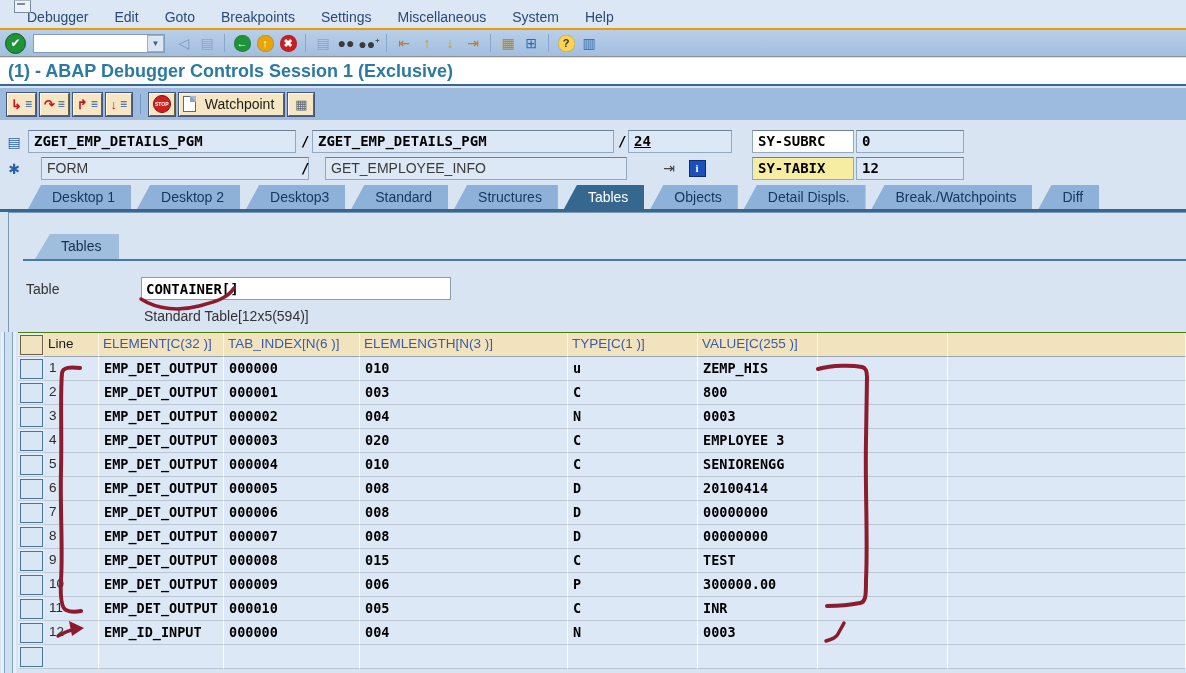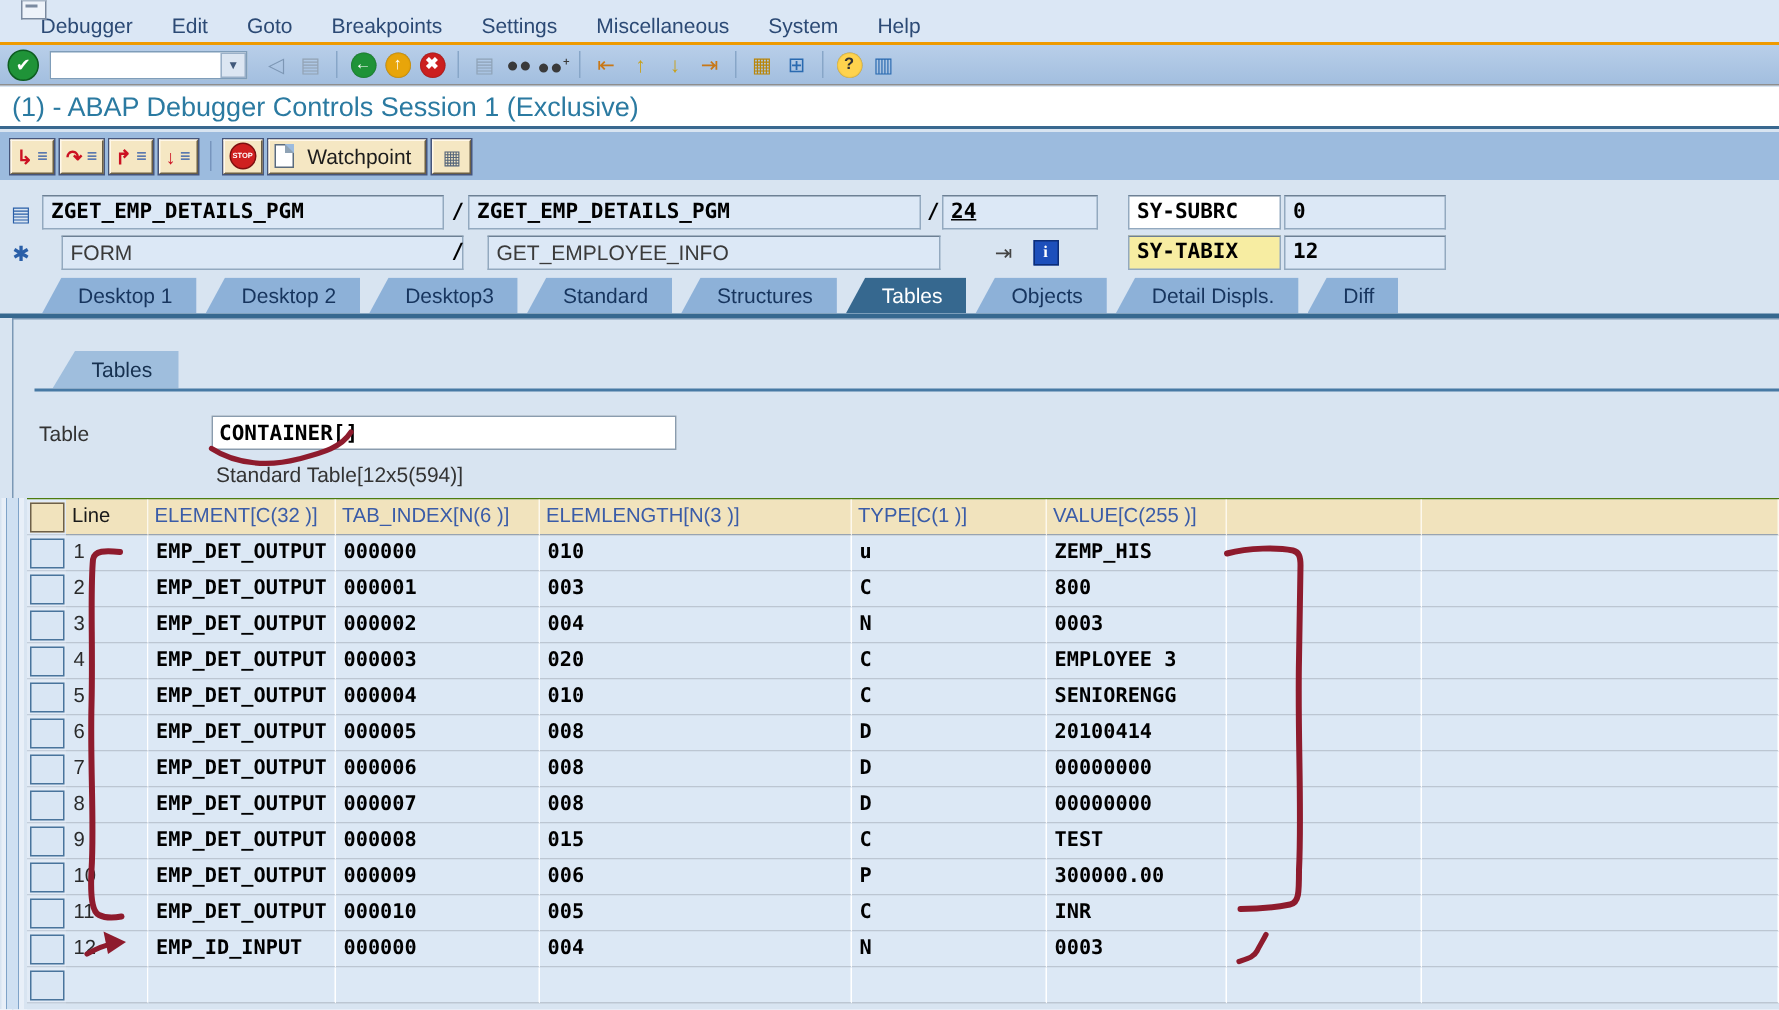--- a/index.html
+++ b/index.html
@@ -26,21 +26,21 @@
   .cmd-drop{position:absolute;right:1px;top:1px;width:15px;height:15px;background:#dce6f2;
             border:1px solid #9ab0c8;font-size:8px;line-height:15px;text-align:center;color:#41597a;}
   .tbicon{width:20px;height:20px;display:flex;align-items:center;justify-content:center;
           font-size:14px;cursor:default;}
   .tbicon .badge{width:17px;height:17px;border-radius:50%;color:#fff;font-size:11px;font-weight:bold;
           line-height:17px;text-align:center;box-shadow:inset 0 0 1px rgba(0,0,0,.5);}
   .tbsep{width:1px;height:18px;background:#87a6c8;margin:0 4px;}
   
   .title-row{position:absolute;left:0;top:58px;width:1186px;height:26px;background:#ffffff;
              border-bottom:2px solid #39688f;}
-  .title-text{font-size:18px;font-weight:normal;color:#2b7aa1;padding:3px 0 0 8px;}
+  .title-text{font-size:18px;font-weight:bold;color:#2b7aa1;padding:3px 0 0 8px;}
   
   .apptoolbar{position:absolute;left:0;top:88px;width:1186px;height:32px;background:#9cbbde;
               display:flex;align-items:center;padding-left:7px;box-sizing:border-box;gap:4px;}
   .appbtn{height:23px;min-width:26px;background:#f5e7c3;border:1px solid #6b5f45;
           border-top-color:#fff8ea;border-left-color:#fff8ea;box-shadow:0 0 0 1px #46557a;
           display:flex;align-items:center;justify-content:center;font-size:13px;gap:3px;
           padding:0 3px;box-sizing:border-box;cursor:default;}
   .appbtn .arrow{color:#cc1122;font-weight:bold;}
   .appbtn .lines{color:#2b57a8;font-weight:bold;font-size:12px;}
   .stopball{width:16px;height:16px;border-radius:50%;background:#cf1f1f;border:1px solid #7c0f0f;
@@ -222,20 +222,21 @@
 
   <div class="maintabs" id="maintabs">
       <div class="tab">Desktop 1</div>
       <div class="tab">Desktop 2</div>
       <div class="tab">Desktop3</div>
       <div class="tab">Standard</div>
       <div class="tab">Structures</div>
       <div class="tab active">Tables</div>
       <div class="tab">Objects</div>
       <div class="tab">Detail Displs.</div>
+      <div class="tab">Break./Watchpoints</div>
       <div class="tab">Diff</div>
     </div>
   <div class="tabline"></div>
 
   <div class="panel">
     <div class="subtabs" id="subtabs">
         <div class="subtab inactive">Tables</div>
       </div>
     <div class="subtabline"></div>
 

